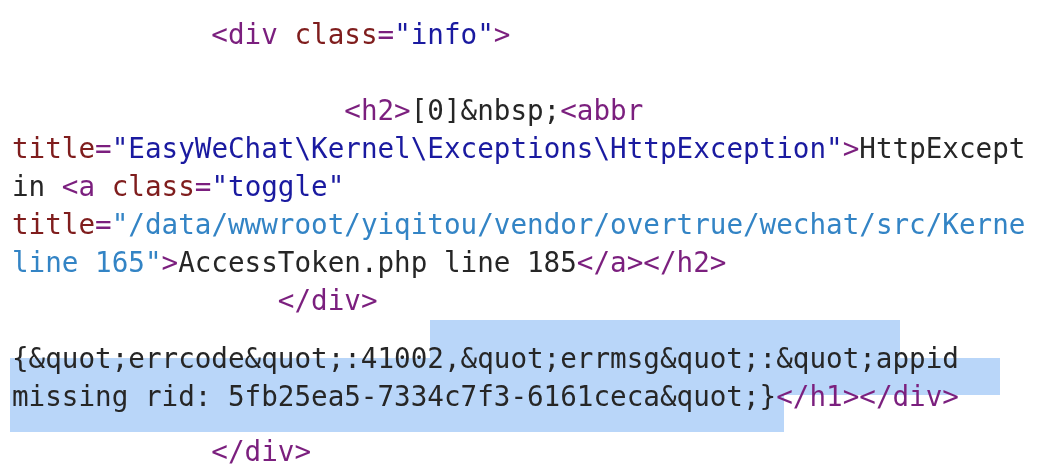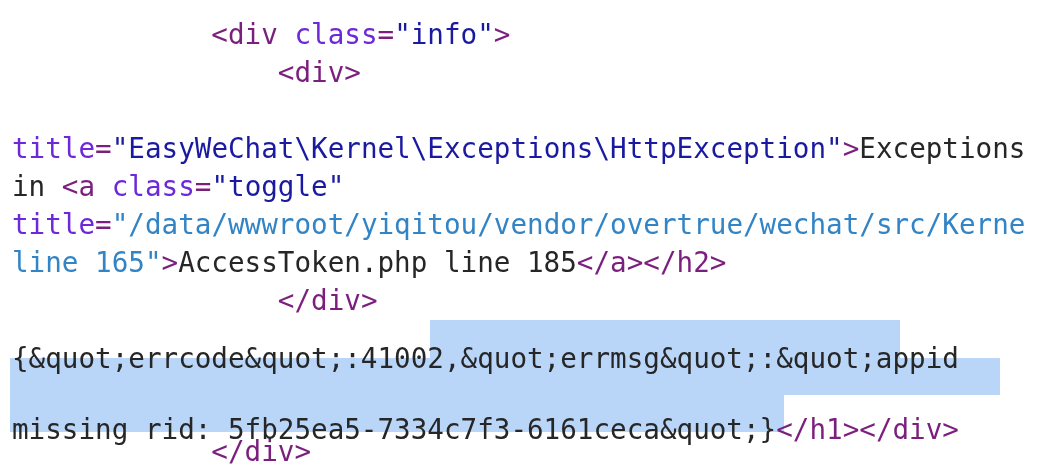--- a/index.html
+++ b/index.html
@@ -26,54 +26,54 @@
       color: #262626;
     }
     .line {
       position: absolute;
       left: 12px;
       height: 38px;
       line-height: 38px;
       white-space: pre;
     }
     .tag { color: #7b1f7e; }
-    .attr-name { color: #6d28d9; }
+    .attr-name { color: #7f1d1d; }
     .attr-eq { color: #7b1f7e; }
     .attr-val { color: #1a1aa0; }
     .attr-url { color: #3384c5; }
     .text { color: #262626; }
     .sel-block {
       position: absolute;
       background: #b9d6f9;
     }
   </style>
 </head>
 <body>
 
 <div class="source-view">
 
   <div class="sel-block" style="left:430px; top:320px; width:470px; height:38px;"></div>
   <div class="sel-block" style="left:10px; top:358px; width:990px; height:37px;"></div>
   <div class="sel-block" style="left:10px; top:395px; width:774px; height:37px;"></div>
 
   <div class="line" style="top:16px;"><span>            </span><span class="tag">&lt;div</span> <span class="attr-name">class</span><span class="attr-eq">=</span><span class="attr-val">"info"</span><span class="tag">&gt;</span></div>
 
-  <div class="line" style="top:54px;"><span>                </span><span class="tag">&lt;div&gt;</span></div>
 
+  <div class="line" style="top:92px;"><span>                    </span><span class="tag">&lt;h2&gt;</span><span class="text">[0]&amp;nbsp;</span><span class="tag">&lt;abbr</span></div>
 
-  <div class="line" style="top:130px;"><span class="attr-name">title</span><span class="attr-eq">=</span><span class="attr-val">"EasyWeChat\Kernel\Exceptions\HttpException"</span><span class="tag">&gt;</span><span class="text">Exceptions</span></div>
+  <div class="line" style="top:130px;"><span class="attr-name">title</span><span class="attr-eq">=</span><span class="attr-val">"EasyWeChat\Kernel\Exceptions\HttpException"</span><span class="tag">&gt;</span><span class="text">HttpExcept</span></div>
 
   <div class="line" style="top:168px;"><span class="text">in </span><span class="tag">&lt;a</span><span> </span><span class="attr-name">class</span><span class="attr-eq">=</span><span class="attr-val">"toggle"</span></div>
 
   <div class="line" style="top:206px;"><span class="attr-name">title</span><span class="attr-eq">=</span><span class="attr-url">"/data/wwwroot/yiqitou/vendor/overtrue/wechat/src/Kerne</span></div>
 
   <div class="line" style="top:244px;"><span class="attr-url">line 165"</span><span class="tag">&gt;</span><span class="text">AccessToken.php line 185</span><span class="tag">&lt;/a&gt;&lt;/h2&gt;</span></div>
 
   <div class="line" style="top:282px;"><span>                </span><span class="tag">&lt;/div&gt;</span></div>
 
 
   <div class="line" style="top:340px;"><span class="text">{&amp;quot;errcode&amp;quot;:41002,&amp;quot;errmsg&amp;quot;:&amp;quot;appid</span></div>
 
-  <div class="line" style="top:411px;"><span class="text">missing rid: 5fb25ea5-7334c7f3-6161ceca&amp;quot;}</span><span class="tag">&lt;/h1&gt;&lt;/div&gt;</span></div>
+  <div class="line" style="top:378px;"><span class="text">missing rid: 5fb25ea5-7334c7f3-6161ceca&amp;quot;}</span><span class="tag">&lt;/h1&gt;&lt;/div&gt;</span></div>
 
   <div class="line" style="top:433px;"><span>            </span><span class="tag">&lt;/div&gt;</span></div>
 
 </div>
 
 </body></html>

